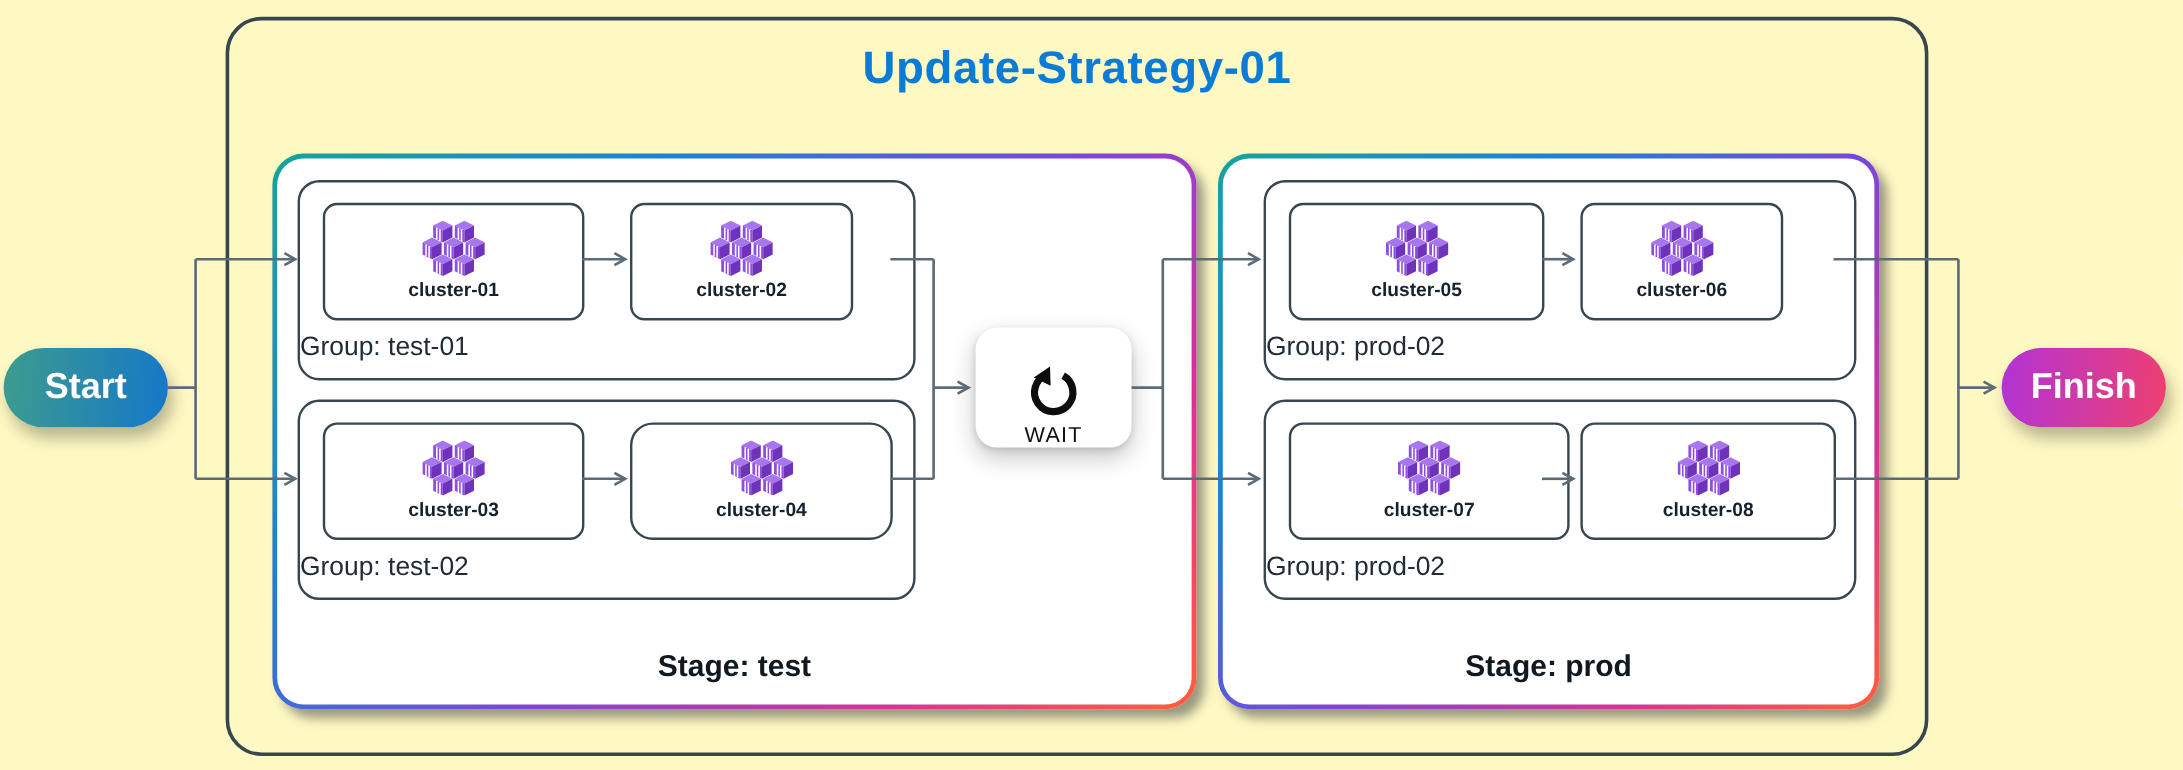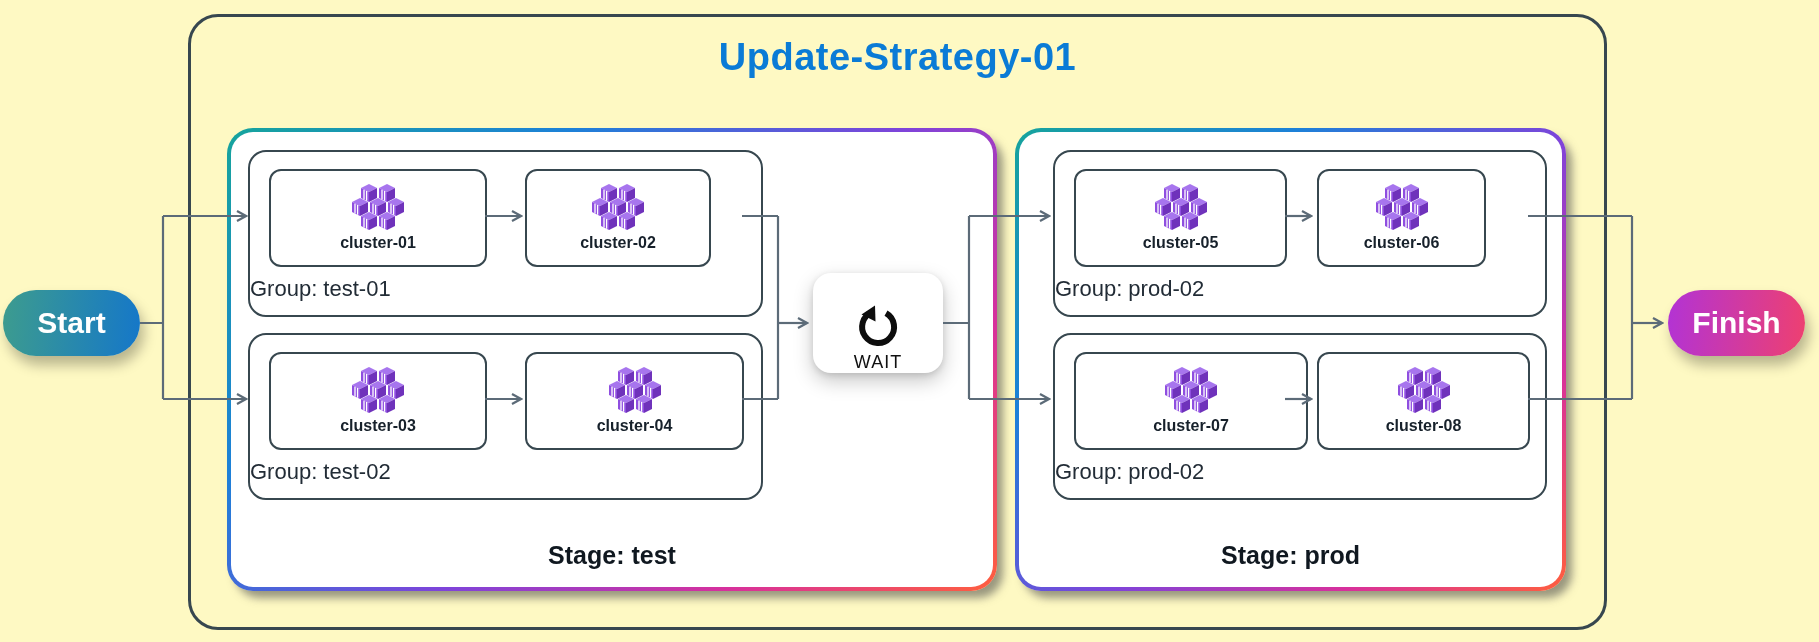--- a/index.html
+++ b/index.html
@@ -100,21 +100,21 @@
       <div class="group-label">Group: test-01</div>
     </div>
 
     <div class="group" style="left:21px;top:205px;width:515px;">
       <div class="cluster" style="left:19px;width:218px;">
         <svg class="cluster-icon" viewBox="0 0 52 46">
             <use href="#cluster-glyph"></use>
           </svg>
         <div class="cluster-label">cluster-03</div>
       </div>
-      <div class="cluster" style="left:275px;width:219px;">
+      <div class="cluster" style="left:275px;width:219px;border-radius:19px;">
         <svg class="cluster-icon" viewBox="0 0 52 46">
             <use href="#cluster-glyph"></use>
           </svg>
         <div class="cluster-label">cluster-04</div>
       </div>
       <div class="group-label">Group: test-02</div>
     </div>
 
     <div class="stage-label">Stage: test</div>
   </div>

